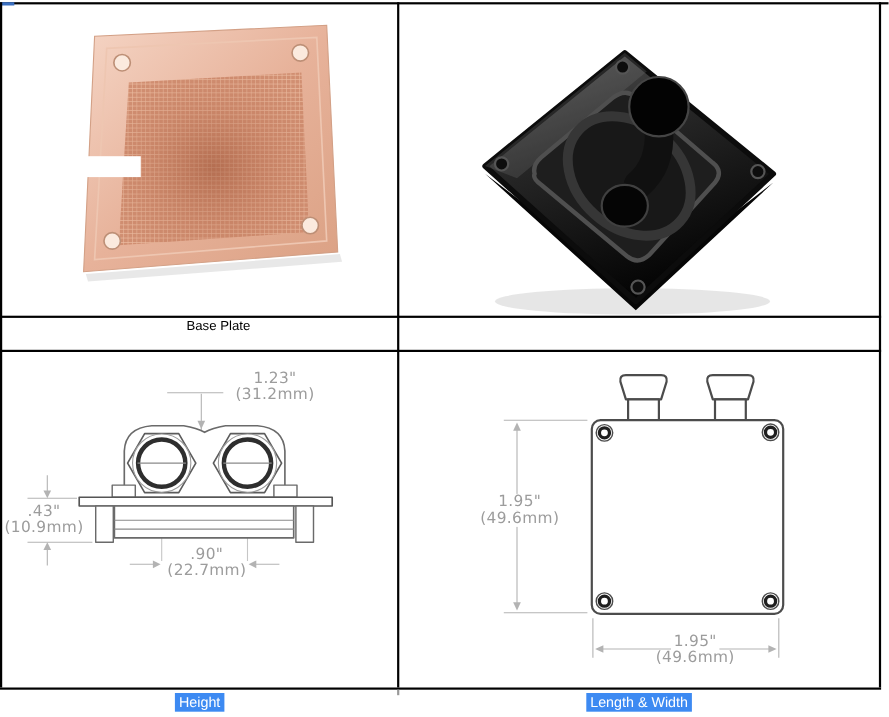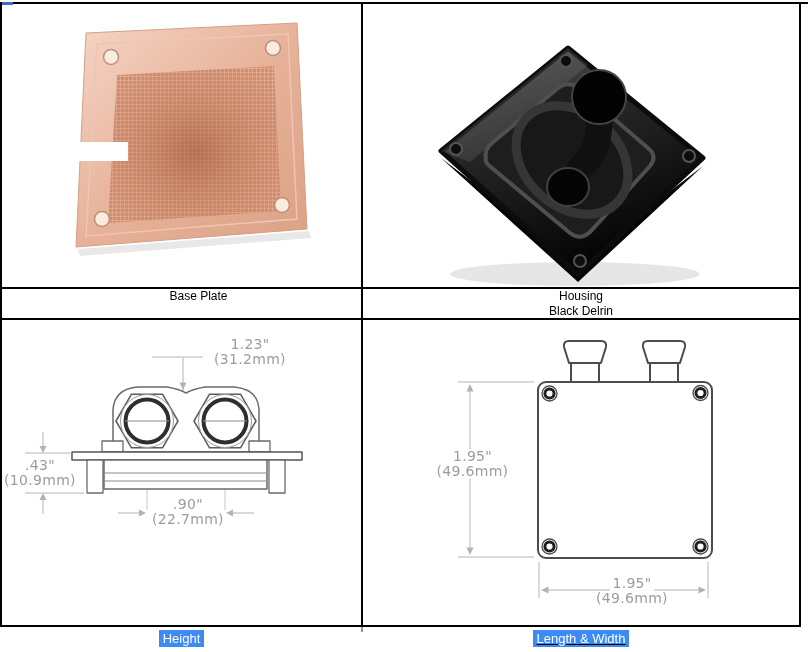--- a/index.html
+++ b/index.html
@@ -202,25 +202,21 @@
     <span>(49.6mm)</span>
   </div>
   <div class="dim bg" style="left:588px;top:576px;width:88px;">
     <span>1.95"</span><br>
     <span>(49.6mm)</span>
   </div>
 
   <div class="caption" style="left:2px;top:289px;width:393px;">
     <span>Base Plate</span>
   </div>
-  <div class="caption" style="left:363px;top:289px;width:436px;">
-    <span>Housing</span>
-    <span class="t2">Black Delrin</span>
-  </div>
 
   <div class="footer-cell" style="left:2px;top:631px;width:359px;">
     <span class="hl">Height</span>
   </div>
-  <div class="footer-cell" style="left:363px;top:631px;width:436px;text-decoration:underline;">
+  <div class="footer-cell" style="left:363px;top:631px;width:436px;">
     <span class="hl">Length &amp; Width</span>
   </div>
 
 </div>
 
 </body></html>

